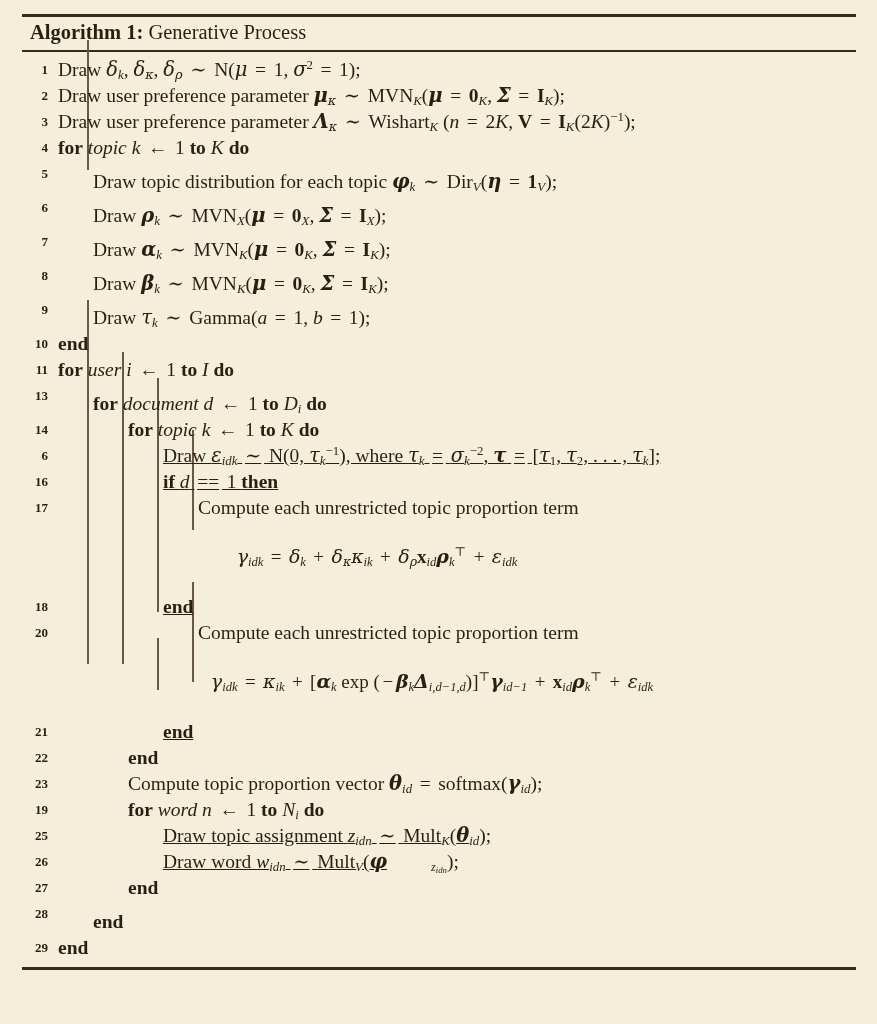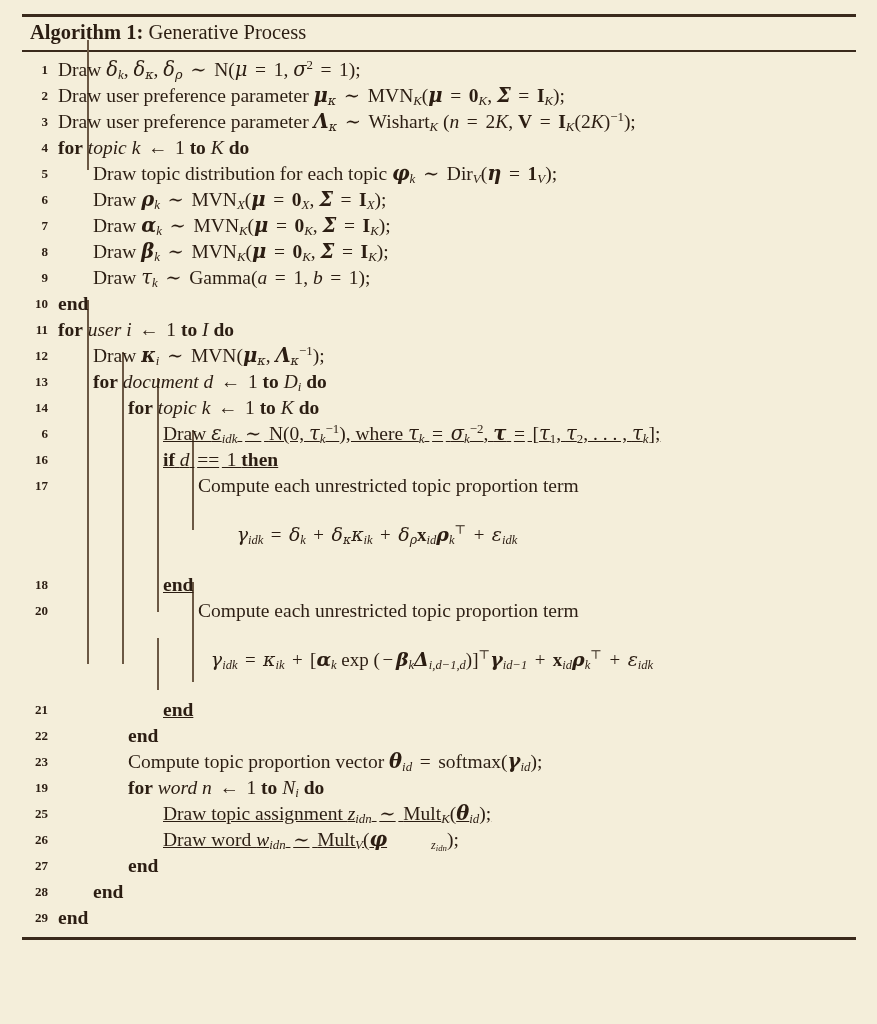--- a/index.html
+++ b/index.html
@@ -69,21 +69,21 @@
   }
   .row-content {
     position: relative;
     flex: 1 1 auto;
     font-size: 19.5px;
     line-height: 26px;
     white-space: nowrap;
   }
   
   .ind0 { padding-left: 10px; }
-  .ind1 { padding-left: 45px; }
+  .ind1 { padding-left: 45px; margin-top: 8px; }
   .ind2 { padding-left: 80px; }
   .ind3 { padding-left: 115px; text-decoration: underline; }
   .ind4 { padding-left: 150px; }
 
   
   .guide {
     position: absolute;
     width: 1.5px;
     background: #6b5844;
   }
@@ -229,26 +229,20 @@
       <div class="row-content ind0">
         <span class="kw">for</span>
         <span class="mi">user</span>
         <span class="mi">i</span> <span class="op">←</span> 1
         <span class="kw">to</span>
         <span class="mi">I</span>
         <span class="kw">do</span>
       </div>
     </div>
 
-    <div class="alg-row">
-      <div class="line-no">12</div>
-      <div class="row-content ind1">
-        Draw <span class="bgreek">κ</span><sub class="mi">i</sub> <span class="op">∼</span> <span class="rm">MVN</span>(<span class="bgreek">μ</span><sub class="greek">κ</sub>, <span class="bgreek">Λ</span><sub class="greek">κ</sub><sup>−1</sup>);
-      </div>
-    </div>
 
     <div class="alg-row">
       <div class="line-no">13</div>
       <div class="row-content ind1">
         <span class="kw">for</span>
         <span class="mi">document</span>
         <span class="mi">d</span> <span class="op">←</span> 1
         <span class="kw">to</span>
         <span class="mi">D</span><sub class="mi">i</sub>
         <span class="kw">do</span>

